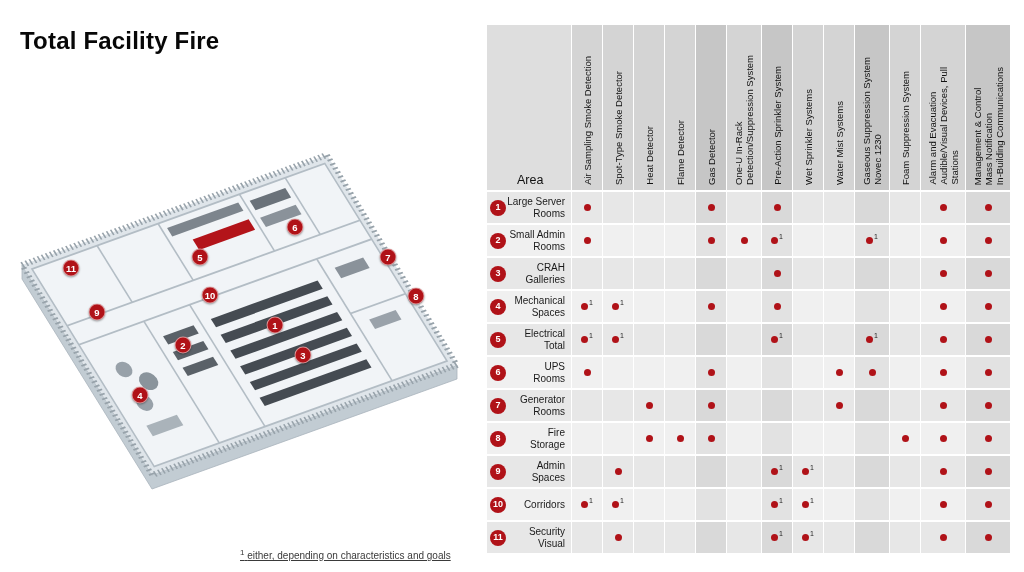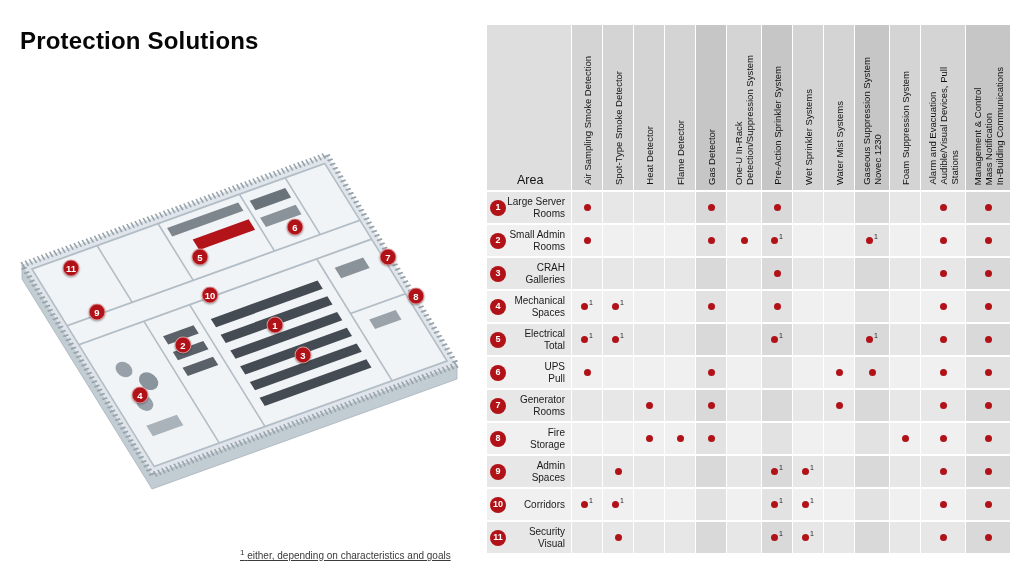--- a/index.html
+++ b/index.html
@@ -42,21 +42,21 @@
   .cell { display:flex; align-items:center; justify-content:center; }
   .dot { width:7px; height:7px; border-radius:50%; background:var(--red); }
   .supmark { font-size:7px; color:#222; margin-left:1px; margin-bottom:8px; }
   .footnote { position:absolute; left:240px; top:548px; font-size:10px; color:#3a3a3a;text-decoration:underline; }
   .footnote sup { font-size:8px; }
 </style>
 </head>
 <body>
 
 <div class="title">
-  <div>Protection Solutions</div>
+  <div>Total Facility Fire</div>
 </div>
 
 <div class="floorplan">
   <svg viewBox="0 0 475 345" width="475" height="345">
 
     <path d="M14,117 L144,327 L449,217 L449,231 L144,341 L14,131 Z" fill="#c2ccd3" stroke="#aab4bc" stroke-width="0.8"></path>
     <g transform="matrix(1.0167,-0.3667,0.65,1.05,14,117)">
 
       <rect x="0" y="0" width="300" height="200" fill="#dfe5ea" stroke="#98a3ab" stroke-width="5" stroke-dasharray="1.5 2.5"></rect>
 
@@ -292,21 +292,21 @@
       <div class="supmark">1</div>
     </div>
     <div class="cell" style="background: rgb(231, 231, 231);"></div>
     <div class="cell" style="background: rgb(231, 231, 231);">
       <div class="dot"></div>
     </div>
     <div class="cell" style="background: rgb(217, 217, 217);">
       <div class="dot"></div>
     </div>
     <div class="acell" style="background: rgb(240, 240, 240);"><div class="num">6</div><span>UPS
-Pull</span></div>
+Rooms</span></div>
     <div class="cell" style="background: rgb(240, 240, 240);">
       <div class="dot"></div>
     </div>
     <div class="cell" style="background: rgb(240, 240, 240);"></div>
     <div class="cell" style="background: rgb(240, 240, 240);"></div>
     <div class="cell" style="background: rgb(240, 240, 240);"></div>
     <div class="cell" style="background: rgb(226, 226, 226);">
       <div class="dot"></div>
     </div>
     <div class="cell" style="background: rgb(240, 240, 240);"></div>

